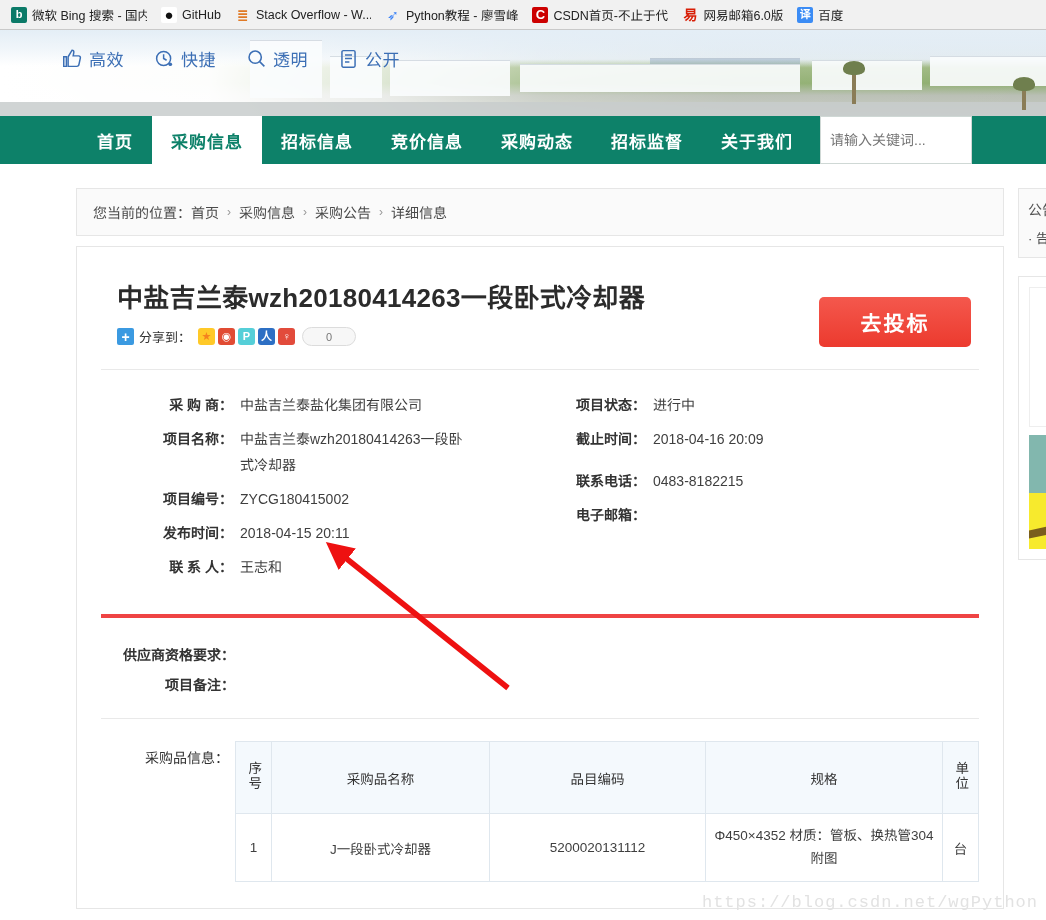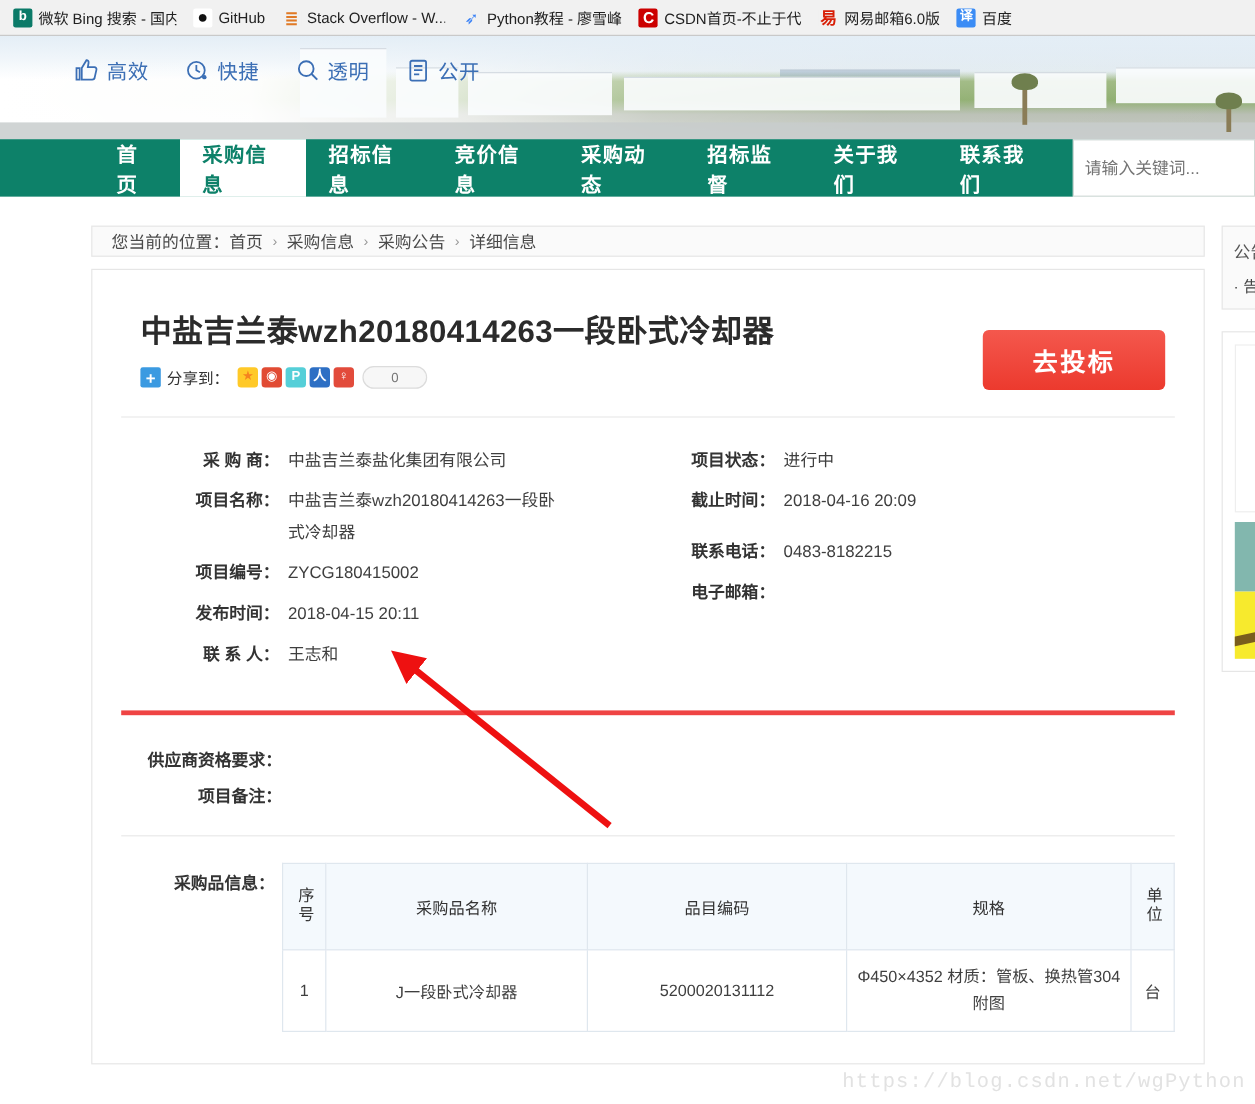--- a/index.html
+++ b/index.html
@@ -161,21 +161,21 @@
   }
   .content-wrap {
     position: absolute;
     left: 76px;
     top: 0;
     width: 928px;
   }
 
   .breadcrumb {
     margin-top: 24px;
-    height: 26px;
+    height: 48px;
     background: #fafafa;
     border: 1px solid #e6e6e6;
     display: flex;
     align-items: center;
     padding-left: 16px;
     font-size: 14px;
     color: #4a4a4a;
   }
   .crumb { cursor: pointer; color: #4a4a4a; }
   .crumb-sep { margin: 0 8px; color: #999; font-size: 12px; }
@@ -311,21 +311,21 @@
     text-align: right;
   }
   .qual-val { padding-left: 6px; color: #3f3f3f; }
 
   
   .prod-block {
     display: flex;
     padding: 22px 0 8px 18px;
   }
   .prod-key {
-    font-weight: bold;
+    font-weight: normal;
     color: #333;
     font-size: 14px;
     width: 110px;
     flex: 0 0 110px;
     text-align: right;
     padding-top: 6px;
   }
   .prod-table-wrap { flex: 1; padding-left: 6px; }
   table.prod {
     width: 100%;
@@ -514,21 +514,20 @@
 </div>
 
 <div class="nav">
   <div class="nav-item">首页</div>
   <div class="nav-item active">采购信息</div>
   <div class="nav-item">招标信息</div>
   <div class="nav-item">竞价信息</div>
   <div class="nav-item">采购动态</div>
   <div class="nav-item">招标监督</div>
   <div class="nav-item">关于我们</div>
-  <div class="nav-item">联系我们</div>
   <input class="nav-search" type="text" placeholder="请输入关键词..." style="">
 </div>
 
 <div class="page">
 
   <div class="rail">
     <div class="rail-card">
       <div class="rail-title">公告</div>
       <div class="rail-li">· 告</div>
     </div>

